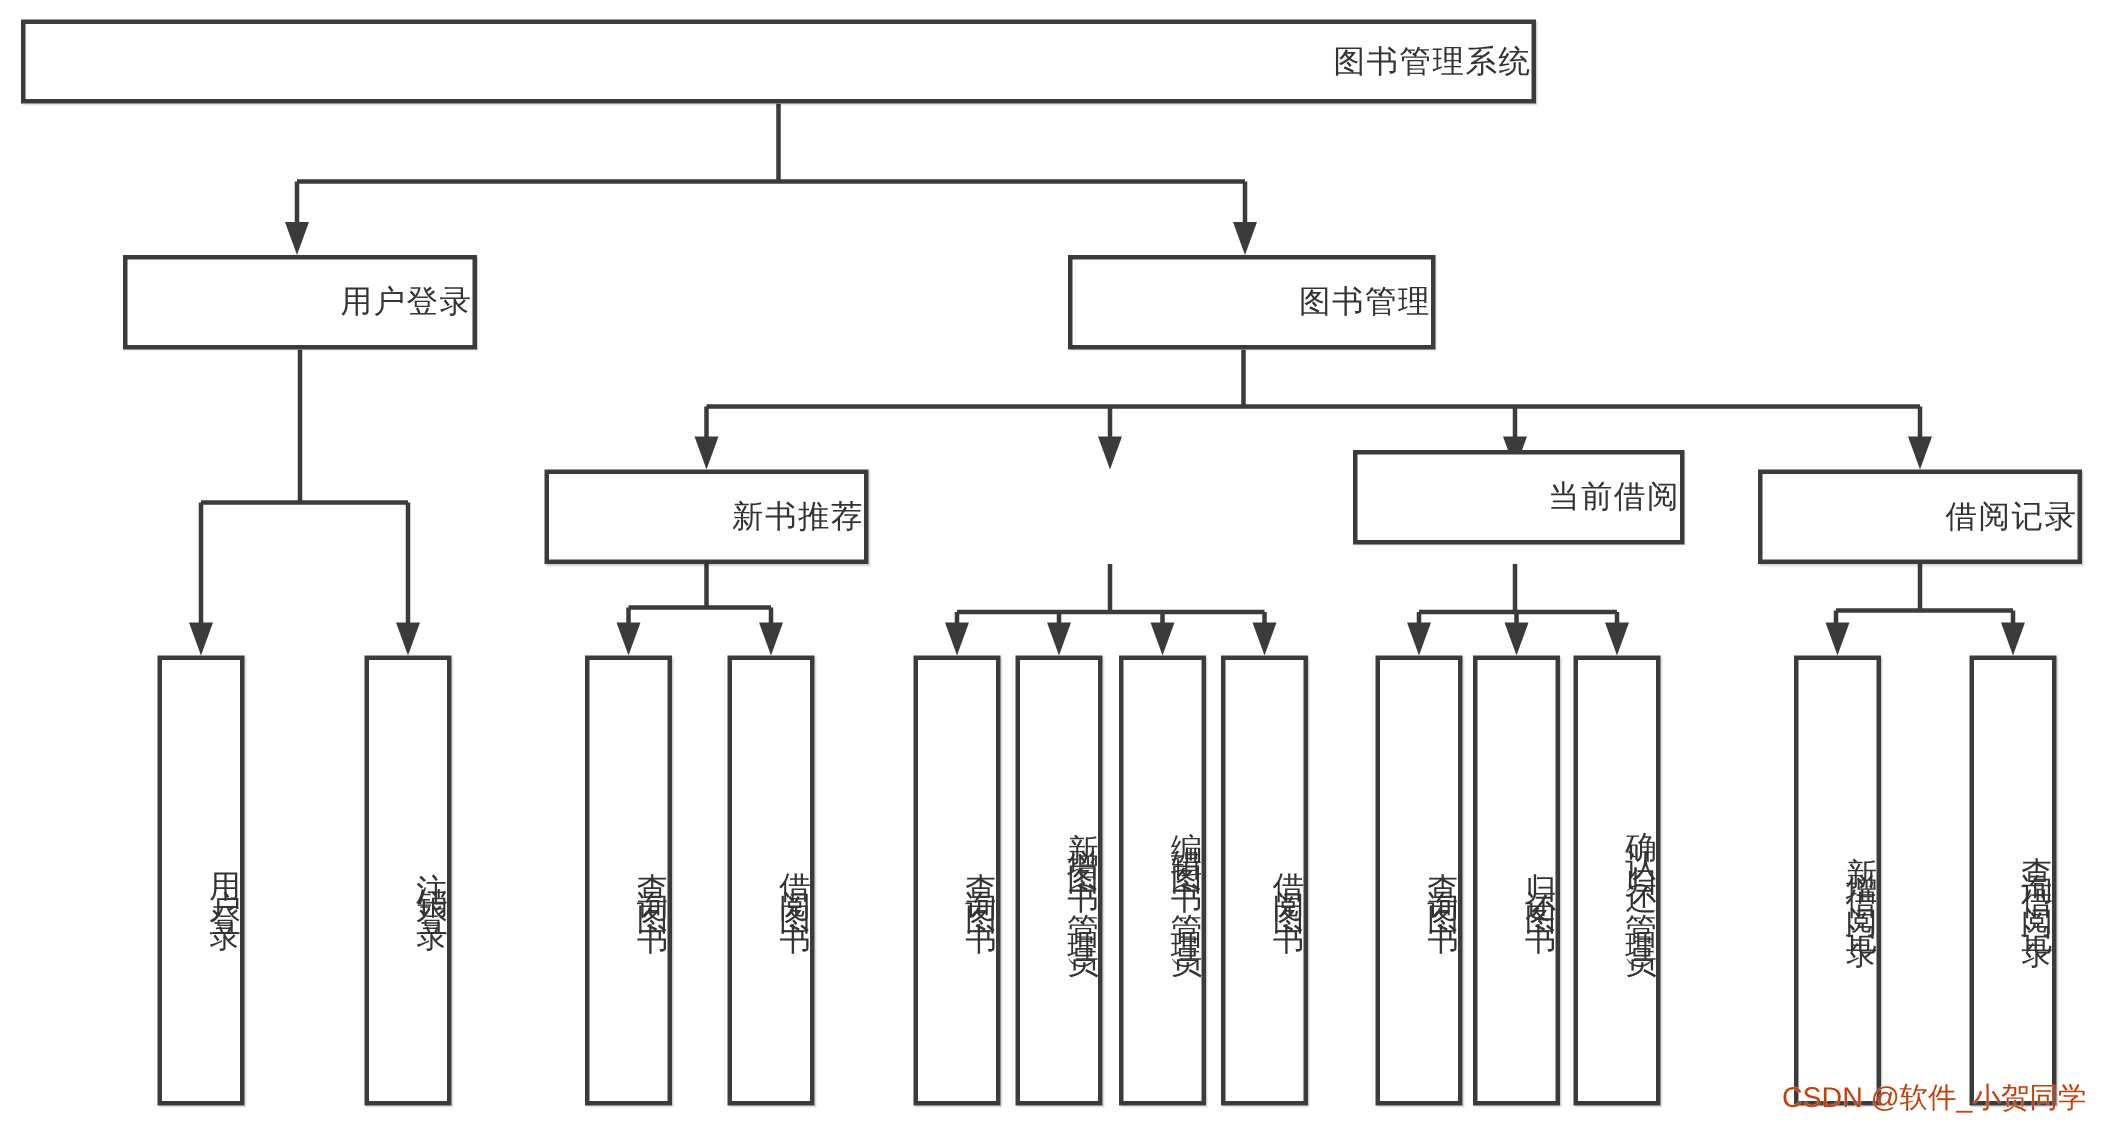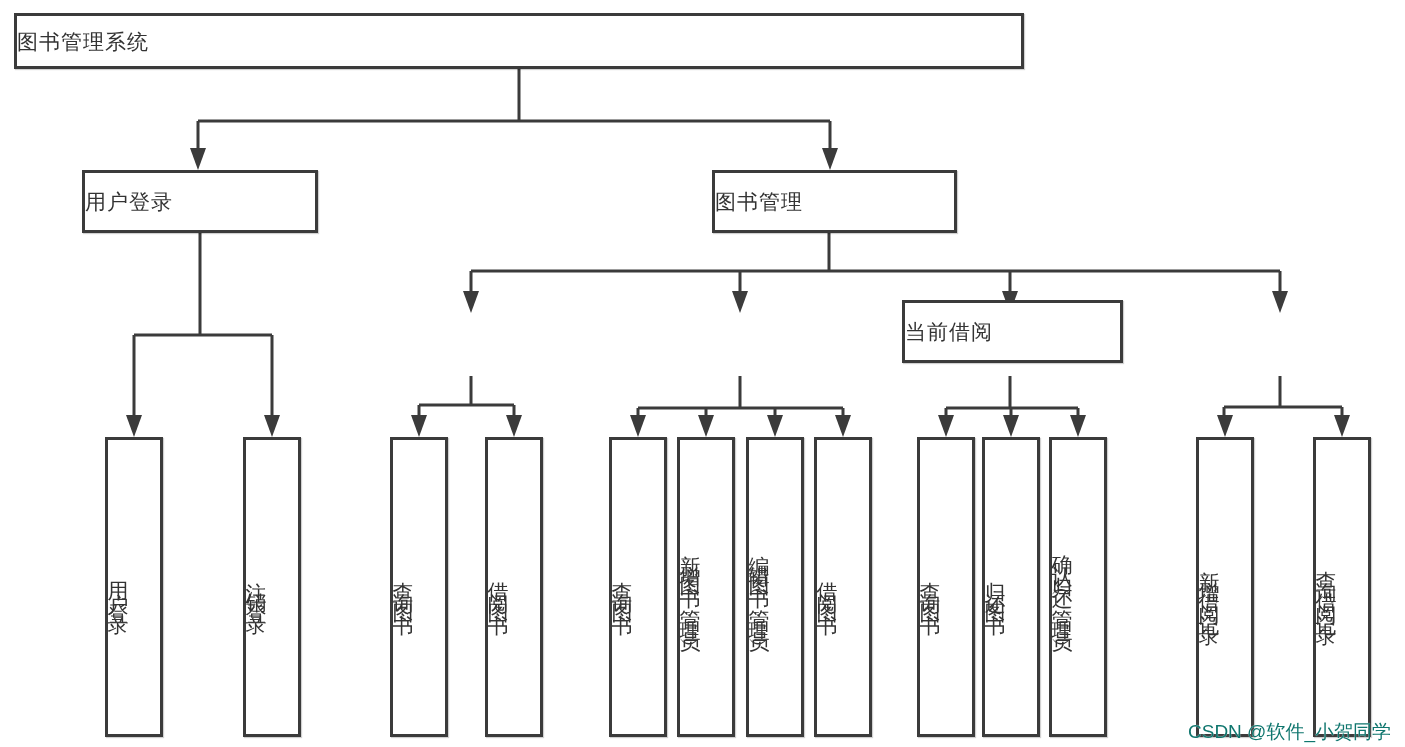--- a/index.html
+++ b/index.html
@@ -18,41 +18,41 @@
     width: 1405px; height: 747px;
     pointer-events: none;
   }
   .node {
     position: absolute;
     box-sizing: border-box;
     background: #ffffff;
     border: 3px solid #3b3b3b;
     display: flex;
     align-items: center;
-    justify-content: flex-start;
+    justify-content: flex-end;
     box-shadow: 1px 1px 1px rgba(0,0,0,0.18);
   }
   .node .lbl {
     font-size: 21px;
     letter-spacing: 1px;
     line-height: 1;
     white-space: nowrap;
   }
   .vnode .lbl {
     writing-mode: vertical-rl;
     text-orientation: mixed;
     letter-spacing: 11px;
     white-space: normal;
   }
   .watermark {
     position: absolute;
     left: 1188px;
     top: 719px;
     font-size: 19px;
-    color: #0f766e;
+    color: #c2410c;
     text-shadow: 0 0 1px #ffffff;
     white-space: nowrap;
   }
 </style>
 </head>
 <body>
 
 <div class="stage">
 
   <svg class="connectors" viewBox="0 0 1405 747" xmlns="http://www.w3.org/2000/svg">
@@ -94,22 +94,28 @@
     <span class="lbl">图书管理系统</span>
   </div>
 
   <div class="node" style="left:82px;top:170px;width:236px;height:63px">
     <span class="lbl">用户登录</span>
   </div>
   <div class="node" style="left:712px;top:170px;width:245px;height:63px">
     <span class="lbl">图书管理</span>
   </div>
 
+  <div class="node" style="left:363px;top:313px;width:216px;height:63px">
+    <span class="lbl">新书推荐</span>
+  </div>
   <div class="node" style="left:902px;top:300px;width:221px;height:63px">
     <span class="lbl">当前借阅</span>
+  </div>
+  <div class="node" style="left:1172px;top:313px;width:216px;height:63px">
+    <span class="lbl">借阅记录</span>
   </div>
 
   <div class="node vnode" style="left:105px;top:437px;width:58px;height:300px">
     <span class="lbl">用户登录</span>
   </div>
   <div class="node vnode" style="left:243px;top:437px;width:58px;height:300px">
     <span class="lbl">注销登录</span>
   </div>
 
   <div class="node vnode" style="left:390px;top:437px;width:58px;height:300px">

